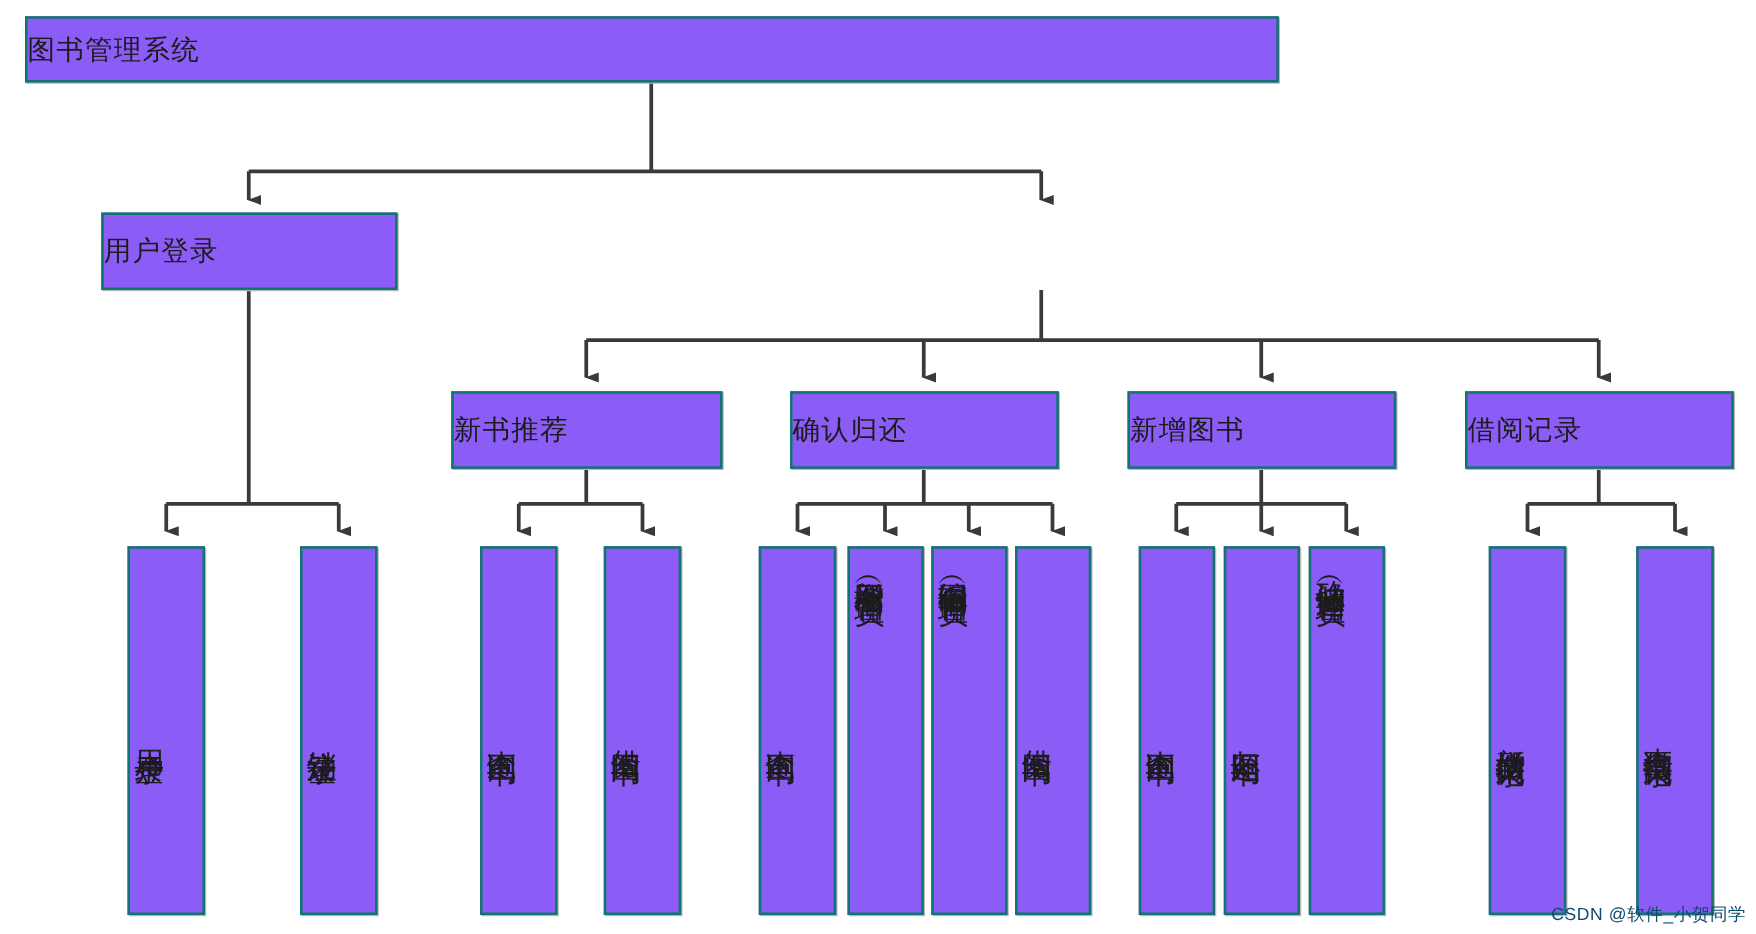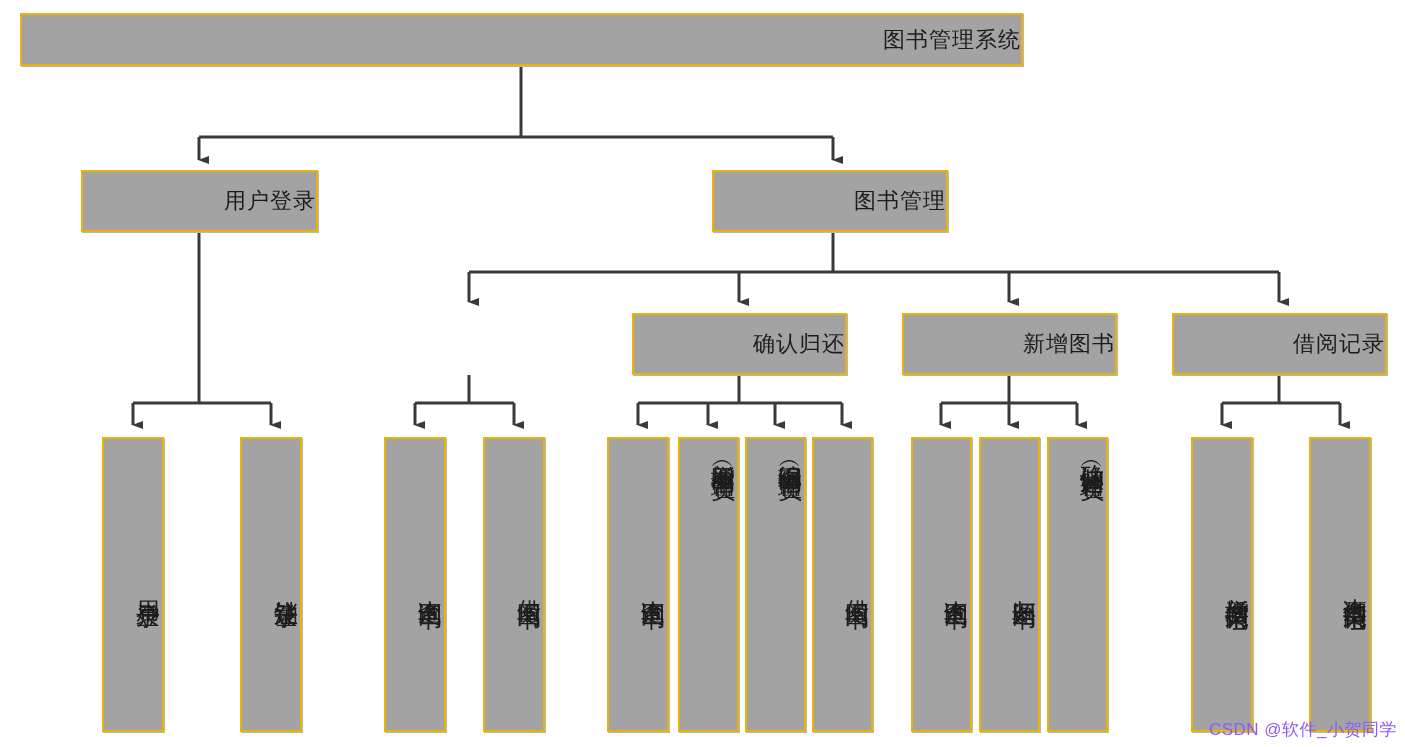--- a/index.html
+++ b/index.html
@@ -21,26 +21,26 @@
     position: absolute;
     left: 0;
     top: 0;
     width: 1405px;
     height: 747px;
     pointer-events: none;
   }
   .node {
     position: absolute;
     box-sizing: border-box;
-    background: #a3a3a3;
-    border: 2px solid #eab308;
+    background: #8b5cf6;
+    border: 2px solid #0f766e;
     box-shadow: 1px 1px 0 0 #b8b8b8;
     display: flex;
     align-items: center;
-    justify-content: flex-end;
+    justify-content: flex-start;
     color: #1c1c1c;
   }
   .node .label {
     display: block;
     text-align: center;
     line-height: 1.25;
     white-space: nowrap;
   }
   
   .node.h .label {
@@ -62,22 +62,22 @@
     max-height: 100%;
   }
   .node.v.center {
     align-items: center;
     padding-top: 0;
   }
   #watermark {
     position: absolute;
     right: 8px;
     bottom: 6px;
-    font-size: 17px;
-    color: #8b5cf6;
+    font-size: 14px;
+    color: #0c4a6e;
     letter-spacing: 0.5px;
     white-space: nowrap;
     user-select: none;
   }
 </style>
 </head>
 <body>
 
 <div id="canvas">
 
@@ -135,24 +135,24 @@
   </svg>
 
   <div class="node h" style="left:20px; top:13px; width:1003px; height:53px;">
     <span class="label">图书管理系统</span>
   </div>
 
   <div class="node h" style="left:81px; top:170px; width:237px; height:62px;">
     <span class="label">用户登录</span>
   </div>
 
-  <div class="node h" style="left:712px; top:170px; width:236px; height:62px;">
-    <span class="label">图书管理</span>
-  </div>
-
+
+  <div class="node h" style="left:361px; top:313px; width:217px; height:62px;">
+    <span class="label">新书推荐</span>
+  </div>
 
   <div class="node h" style="left:632px; top:313px; width:215px; height:62px;">
     <span class="label">确认归还</span>
   </div>
 
   <div class="node h" style="left:902px; top:313px; width:215px; height:62px;">
     <span class="label">新增图书</span>
   </div>
 
   <div class="node h" style="left:1172px; top:313px; width:215px; height:62px;">

